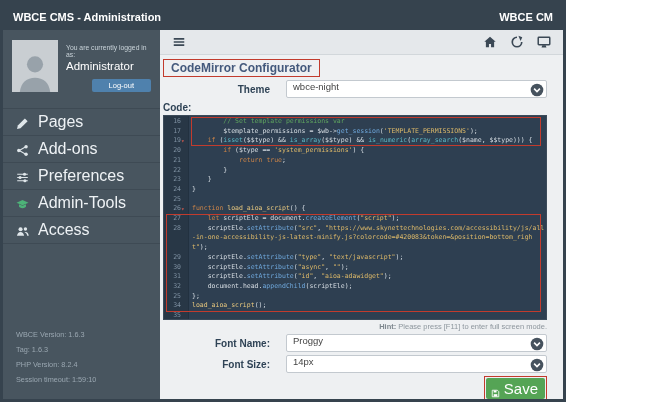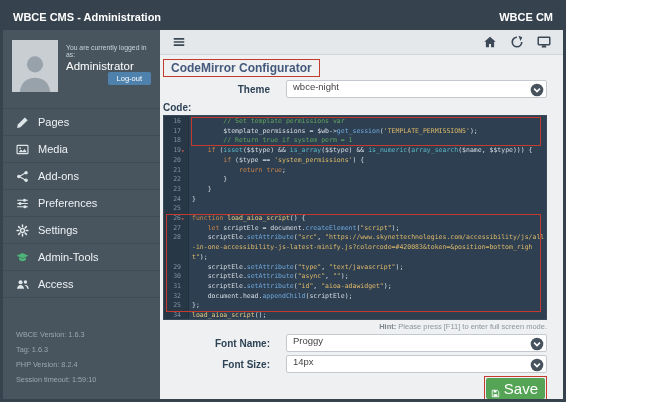--- a/index.html
+++ b/index.html
@@ -9,23 +9,23 @@
   .titlebar{height:27px;background:#36434e;color:#fff;display:flex;align-items:center;justify-content:space-between;padding:0 10px;font-size:11px;font-weight:700;flex:none;white-space:nowrap;overflow:hidden;}
   .body-row{flex:1;display:flex;min-height:0;}
   
   .sidebar{width:157px;background:#48555f;color:#fff;display:flex;flex-direction:column;flex:none;}
   .user-panel{display:flex;gap:8px;padding:10px 9px 6px;}
   .avatar{width:46px;height:52px;background:#c9ced2;flex:none;display:flex;align-items:flex-end;justify-content:center;overflow:hidden;}
   .avatar svg{width:38px;height:42px;}
   .user-info{flex:1;display:flex;flex-direction:column;min-width:0;}
   .login-note{font-size:6.8px;color:#c9d3d9;margin-top:4px;}
   .username{font-size:11.5px;color:#fff;margin-top:2px;}
-  .logout{align-self:flex-end;background:#4f81ad;color:#fff;border:none;font-size:7.5px;padding:2px 9px;border-radius:2px;font-family:inherit;cursor:pointer;}
+  .logout{margin-top:7px;align-self:flex-end;background:#4f81ad;color:#fff;border:none;font-size:7.5px;padding:2px 17px;border-radius:2px;font-family:inherit;cursor:pointer;}
   .menu{margin-top:10px;border-top:1px solid #3e4a54;}
-  .menu-item{height:27px;display:flex;align-items:center;gap:9px;padding-left:13px;border-bottom:1px solid #3e4a54;font-size:11px;color:#eef2f5;cursor:pointer;}
+  .menu-item{height:27px;display:flex;align-items:center;gap:9px;padding-left:13px;border-bottom:1px solid #3e4a54;font-size:16px;color:#eef2f5;cursor:pointer;}
   .mi-icon{width:13px;height:13px;color:#dfe6ea;flex:none;display:inline-block;}
   .mi-icon svg,.tb-icon svg,.chev svg,.floppy svg{width:100%;height:100%;fill:currentColor;}
   .side-footer{margin-top:auto;padding:0 4px 12px 13px;font-size:7.3px;color:#9aa7b1;line-height:15px;}
   
   .main{flex:1;display:flex;flex-direction:column;min-width:0;}
   .toolbar{height:25px;background:#e5e8eb;border-bottom:1px solid #d2d7db;display:flex;align-items:center;padding:0 12px;flex:none;}
   .tb-icon{width:14px;height:14px;color:#3b4855;display:inline-block;cursor:pointer;}
   .tb-right{margin-left:auto;display:flex;gap:13px;}
   .content{flex:1;padding:4px 16px 2px 3px;display:flex;flex-direction:column;min-height:0;overflow:hidden;}
   .page-title{display:inline-block;align-self:flex-start;font-size:12px;font-weight:700;color:#44597c;border:1.5px solid #c23b2d;padding:1px 7px;margin-bottom:3px;}
@@ -79,56 +79,39 @@
       </div>
       <nav class="menu">
           <div class="menu-item">
             <span class="mi-icon"><svg viewBox="0 0 16 16">
                 <path d="M10.9 1.7l3.4 3.4-8.8 8.8-4.2.9.9-4.2z"></path>
               </svg></span>
             <span>Pages</span>
           </div>
           <div class="menu-item">
             <span class="mi-icon"><svg viewBox="0 0 16 16">
-                <rect x="1.3" y="2.9" width="13.4" height="10.2" rx="0.8" fill="none" stroke="currentColor" stroke-width="1.4"></rect>
-                <circle cx="5.1" cy="6.3" r="1.1"></circle>
-                <path d="M3.2 11.4l2.9-3.3 2.2 2.2 2.3-2.9 2.6 4z"></path>
-              </svg></span>
-            <span>Media</span>
-          </div>
-          <div class="menu-item">
-            <span class="mi-icon"><svg viewBox="0 0 16 16">
                 <g stroke="currentColor" stroke-width="1.3">
                   <path d="M4 8l8-4.6M4 8l8 4.6" fill="none"></path>
                 </g>
                 <circle cx="3.4" cy="8" r="2.1"></circle>
                 <circle cx="12.4" cy="3.4" r="2.1"></circle>
                 <circle cx="12.4" cy="12.6" r="2.1"></circle>
               </svg></span>
             <span>Add-ons</span>
           </div>
           <div class="menu-item">
             <span class="mi-icon"><svg viewBox="0 0 16 16">
                 <g stroke="currentColor" stroke-width="1.4">
                   <path d="M1.5 4h13M1.5 8h13M1.5 12h13" fill="none"></path>
                 </g>
                 <circle cx="10.5" cy="4" r="1.9"></circle>
                 <circle cx="5" cy="8" r="1.9"></circle>
                 <circle cx="11" cy="12" r="1.9"></circle>
               </svg></span>
             <span>Preferences</span>
-          </div>
-          <div class="menu-item">
-            <span class="mi-icon"><svg viewBox="0 0 16 16">
-                <circle cx="8" cy="8" r="2.4" fill="none" stroke="currentColor" stroke-width="1.7"></circle>
-                <g stroke="currentColor" stroke-width="1.9" stroke-linecap="round" fill="none">
-                  <path d="M8 1.3v2.2M8 12.5v2.2M1.3 8h2.2M12.5 8h2.2M3.2 3.2l1.6 1.6M11.2 11.2l1.6 1.6M12.8 3.2l-1.6 1.6M4.8 11.2l-1.6 1.6"></path>
-                </g>
-              </svg></span>
-            <span>Settings</span>
           </div>
           <div class="menu-item">
             <span class="mi-icon" style="color: rgb(77, 179, 120);"><svg viewBox="0 0 16 16">
                 <path d="M8 2.4L.6 5.7 8 9l7.4-3.3z"></path>
                 <path d="M3.7 7.7v2.9c0 1 1.9 1.9 4.3 1.9s4.3-.9 4.3-1.9V7.7L8 9.6z"></path>
               </svg></span>
             <span>Admin-Tools</span>
           </div>
           <div class="menu-item">
             <span class="mi-icon"><svg viewBox="0 0 16 16">
@@ -192,27 +175,20 @@
                   <span class="cm-fold"></span>
                 </div>
                 <div class="cm-code"><span class="tk-cmt">        // Set template permissions var</span></div>
               </div>
               <div class="cm-row">
                 <div class="cm-gutter">
                   <span>17</span>
                   <span class="cm-fold"></span>
                 </div>
                 <div class="cm-code"><span class="tk-v">        $template_permissions = $wb-&gt;</span><span class="tk-prop">get_session</span><span class="tk-v">(</span><span class="tk-str">'TEMPLATE_PERMISSIONS'</span><span class="tk-v">);</span></div>
-              </div>
-              <div class="cm-row">
-                <div class="cm-gutter">
-                  <span>18</span>
-                  <span class="cm-fold"></span>
-                </div>
-                <div class="cm-code"><span class="tk-cmt">        // Return true if system perm = 1</span></div>
               </div>
               <div class="cm-row">
                 <div class="cm-gutter">
                   <span>19</span>
                   <span class="cm-fold">▾</span>
                 </div>
                 <div class="cm-code"><span class="tk-v">    </span><span class="tk-kw">if</span><span class="tk-v"> (</span><span class="tk-bi">isset</span><span class="tk-v">($$type) &amp;&amp; </span><span class="tk-bi">is_array</span><span class="tk-v">($$type) &amp;&amp; </span><span class="tk-bi">is_numeric</span><span class="tk-v">(</span><span class="tk-bi">array_search</span><span class="tk-v">($name, $$type))) {</span></div>
               </div>
               <div class="cm-row">
                 <div class="cm-gutter">

